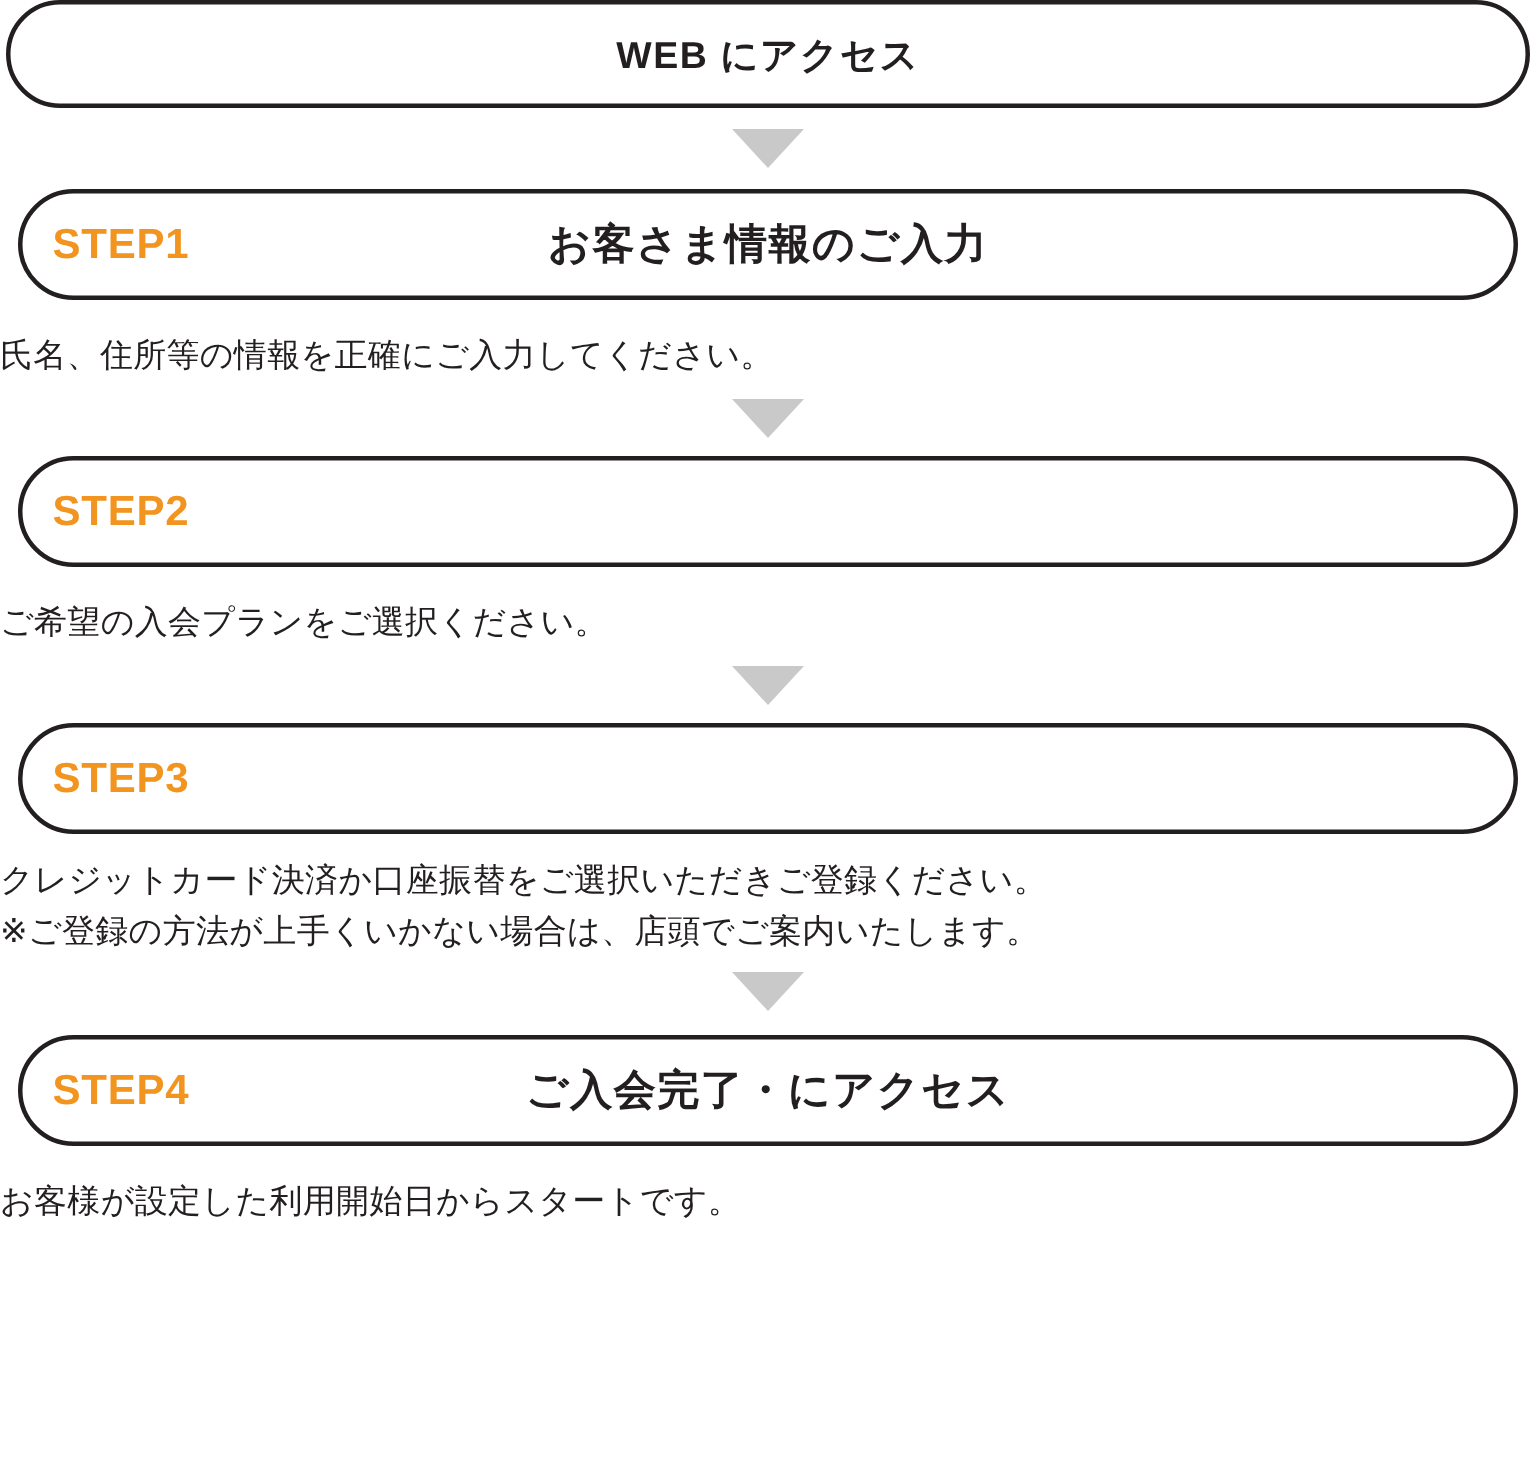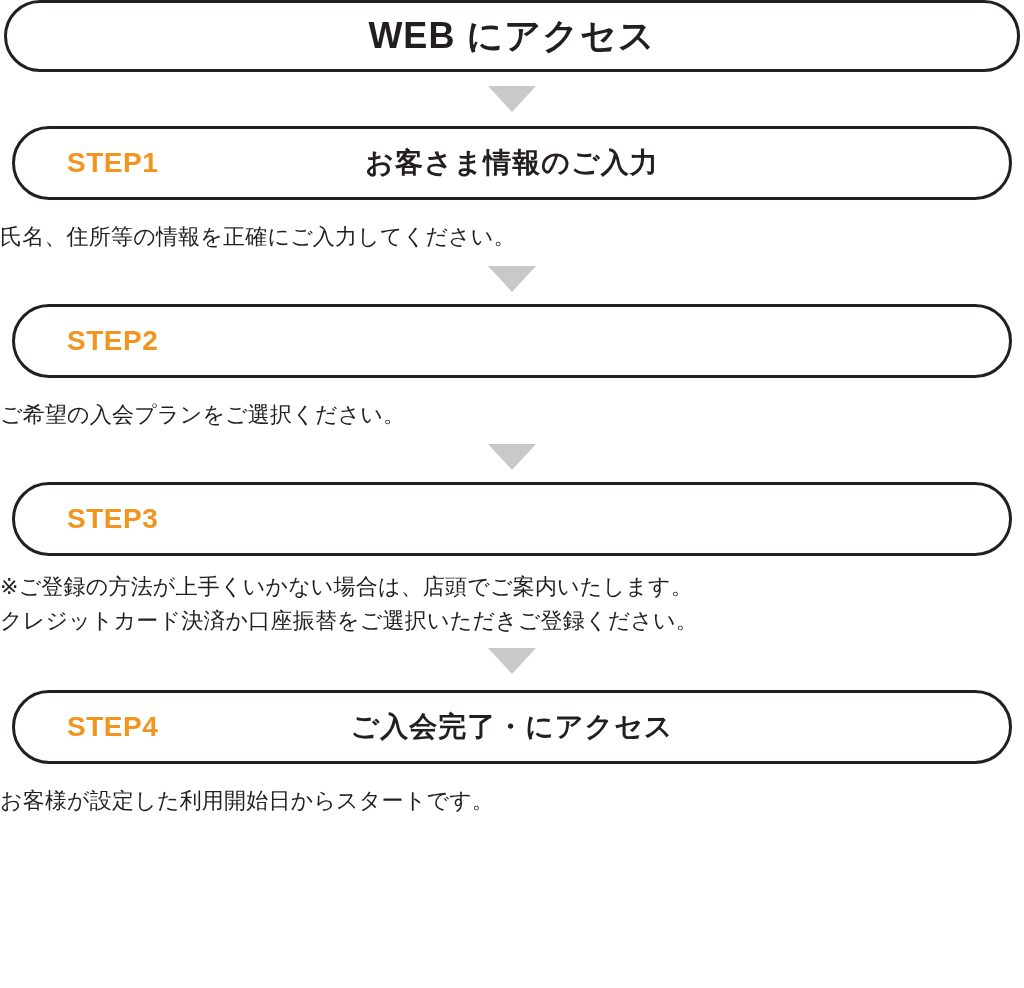--- a/index.html
+++ b/index.html
@@ -30,41 +30,41 @@
     display: flex;
     align-items: center;
     justify-content: center;
     background: #ffffff;
   }
   .step-box.narrow {
     margin: 0 12px;
   }
   .step-label {
     position: absolute;
-    left: 52px;
+    left: 20px;
     top: 50%;
     transform: translateY(-50%);
     color: #f29520;
     font-size: 28px;
     font-weight: bold;
     letter-spacing: 0.5px;
   }
   .step-title {
     font-size: 28px;
     font-weight: bold;
     letter-spacing: 1px;
     color: #231f20;
     text-align: center;
   }
   .head-box {
     margin: 0 4px;
     height: 72px;
   }
   .head-title {
-    font-size: 36px;
+    font-size: 25px;
     font-weight: bold;
     letter-spacing: 1px;
   }
   .desc {
     text-align: left;
     font-size: 22px;
     line-height: 1.55;
     color: #231f20;
     letter-spacing: 0.2px;
   }
@@ -119,22 +119,22 @@
 
   <div class="gap-b"></div>
   <div class="arrow"></div>
   <div class="gap-b"></div>
 
   <div class="step-box narrow">
     <div class="step-label">STEP3</div>
   </div>
   <div class="spacer-14"></div>
   <div class="desc">
+    <div>クレジットカード決済か口座振替をご選択いただきご登録ください。</div>
     <div>※ご登録の方法が上手くいかない場合は、店頭でご案内いたします。</div>
-    <div>クレジットカード決済か口座振替をご選択いただきご登録ください。</div>
   </div>
 
   <div class="gap-c"></div>
   <div class="arrow"></div>
   <div class="gap-d"></div>
 
   <div class="step-box narrow">
     <div class="step-label">STEP4</div>
     <div class="step-title">ご入会完了・にアクセス</div>
   </div>

